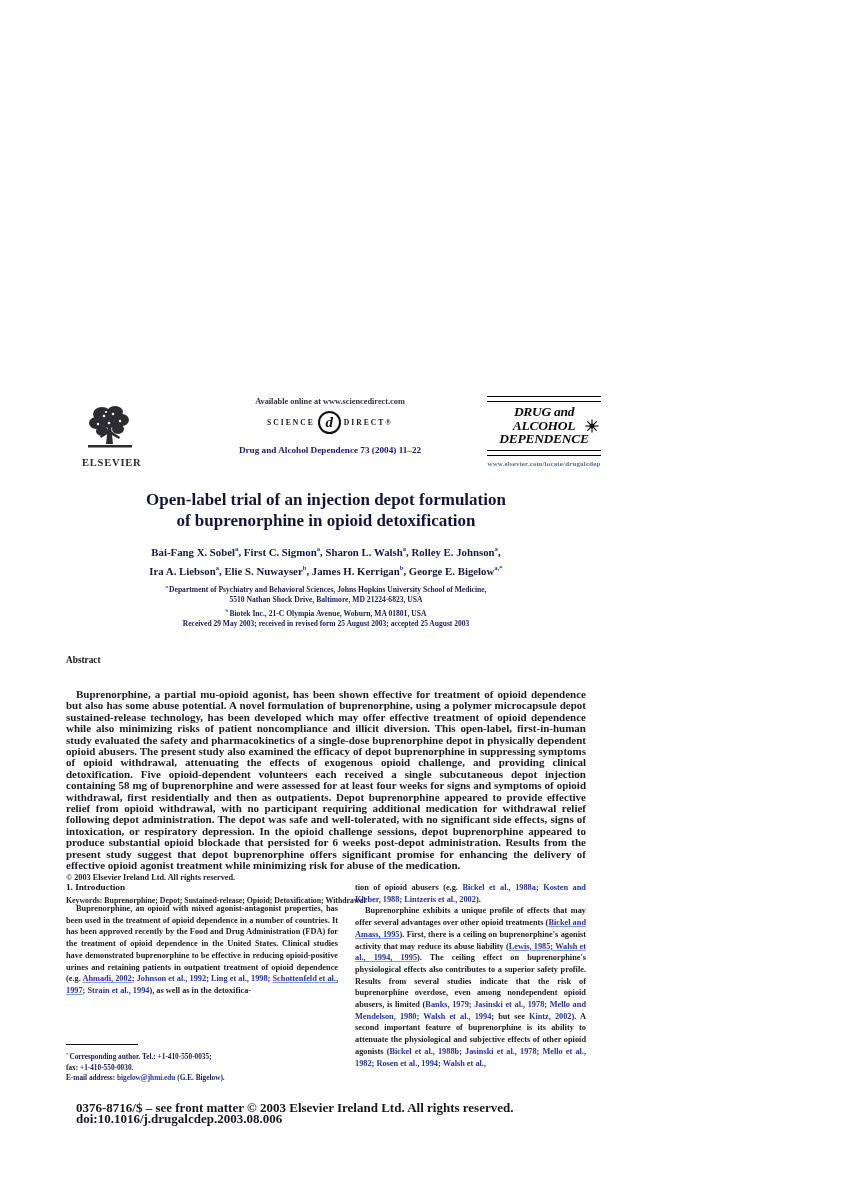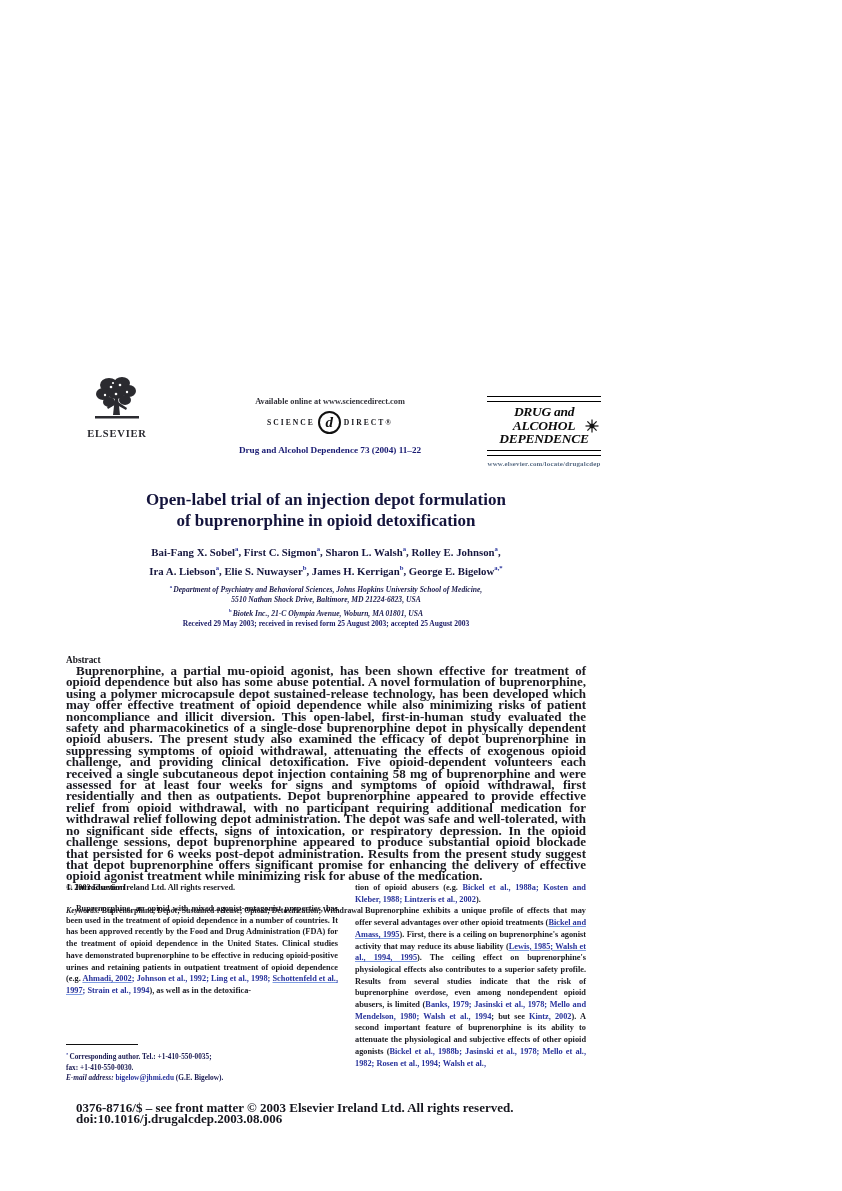--- a/index.html
+++ b/index.html
@@ -2,60 +2,60 @@
 <html><head>
 <meta charset="utf-8">
 <style>
   html,body{margin:0;padding:0;background:#ffffff;}
   .page{
     position:relative;width:842px;height:1191px;background:#ffffff;overflow:hidden;
     font-family:"Liberation Serif","DejaVu Serif",serif;
     color:#1c1c26;font-weight:bold;
   }
   
-  .elsevier{position:absolute;left:82px;top:375px;width:70px;text-align:center;color:#23232a;}
+  .elsevier{position:absolute;left:82px;top:404px;width:70px;text-align:left;color:#23232a;}
   .elsevier-name{font-size:10.5px;letter-spacing:0.8px;margin-top:1px;color:#2a2a30;}
   .header-center{position:absolute;left:196px;top:397px;width:268px;text-align:center;}
   .avail{font-size:8.3px;color:#33333b;font-weight:bold;}
   .sd-logo{margin-top:5px;display:flex;align-items:center;justify-content:center;gap:3px;}
   .sd-word{font-size:7.6px;letter-spacing:2px;color:#16161c;}
   .sd-circle{width:19px;height:19px;border:2px solid #111;border-radius:50%;display:flex;align-items:center;justify-content:center;font-style:italic;font-size:15px;line-height:1;color:#111;}
   .jcite{margin-top:11px;font-size:9.2px;color:#181a72;text-align:center;}
   .jlogo{position:absolute;left:487px;top:396px;width:114px;}
   .rule2{height:4px;border-top:1.5px solid #000;border-bottom:1px solid #000;}
   .jlogo-name{position:relative;text-align:center;font-style:italic;font-size:13.5px;line-height:13.5px;color:#0c0c0c;padding:3px 0 4px 0;letter-spacing:-0.3px;}
   .thistle{position:absolute;right:2px;top:17px;}
   .jurl{margin-top:4px;font-size:6.9px;letter-spacing:0.2px;color:#5b6e86;text-align:center;font-weight:bold;}
   
   .title{position:absolute;left:66px;top:489px;width:520px;text-align:center;font-size:17px;line-height:21px;color:#14143c;}
   .authors{position:absolute;left:66px;top:541px;width:520px;text-align:center;font-size:10.8px;line-height:16px;color:#16163e;}
   .affils{position:absolute;left:46px;top:582px;width:560px;text-align:center;font-size:7.6px;line-height:10.5px;color:#1c1c4e;}
   .received{position:absolute;left:66px;top:619px;width:520px;text-align:center;font-size:7.5px;color:#191965;}
   
   .abstract{position:absolute;left:66px;top:655px;width:520px;}
   .abs-head{font-size:9.3px;color:#121218;}
-  .abs-body{margin-top:0;font-size:13px;line-height:11.4px;text-align:justify;text-indent:10px;color:#1b1b22;}
+  .abs-body{margin-top:24px;font-size:11px;line-height:11.4px;text-align:justify;text-indent:10px;color:#1b1b22;}
   .abs-copy{font-size:8.25px;line-height:11.4px;color:#1b1b22;}
   .keywords{margin-top:13px;font-size:7.8px;color:#1b1b22;}
   
   .cols{position:absolute;left:66px;top:882px;width:520px;display:flex;gap:17px;}
   .col-left{width:272px;}
   .col-right{width:231px;}
   .sec-head{font-size:9.2px;color:#121218;}
   .para{font-size:8.3px;line-height:11.7px;text-align:justify;color:#1b1b22;}
   .para.indent{text-indent:10px;}
   .col-left .para{margin-top:11px;}
   
   .footnote{position:absolute;left:66px;top:1044px;width:272px;font-size:7.3px;line-height:10.2px;color:#1a1a52;}
   .fn-rule{width:72px;border-top:1.4px solid #111;margin-bottom:5px;}
   
   .footer{position:absolute;left:76px;top:1103px;width:520px;font-size:13px;line-height:10.5px;color:#16161e;}
   
   .seg-p{}
-  .seg-i{font-style:italic;}
+  .seg-i{}
   .seg-link{color:#28339b;}
   .seg-linku{color:#28339b;text-decoration:underline;text-decoration-color:#7d9be2;}
   .seg-sup{vertical-align:super;font-size:62%;color:#28339b;}
 </style>
 </head>
 <body>
 
 <div class="page">
 
   <div class="elsevier">

